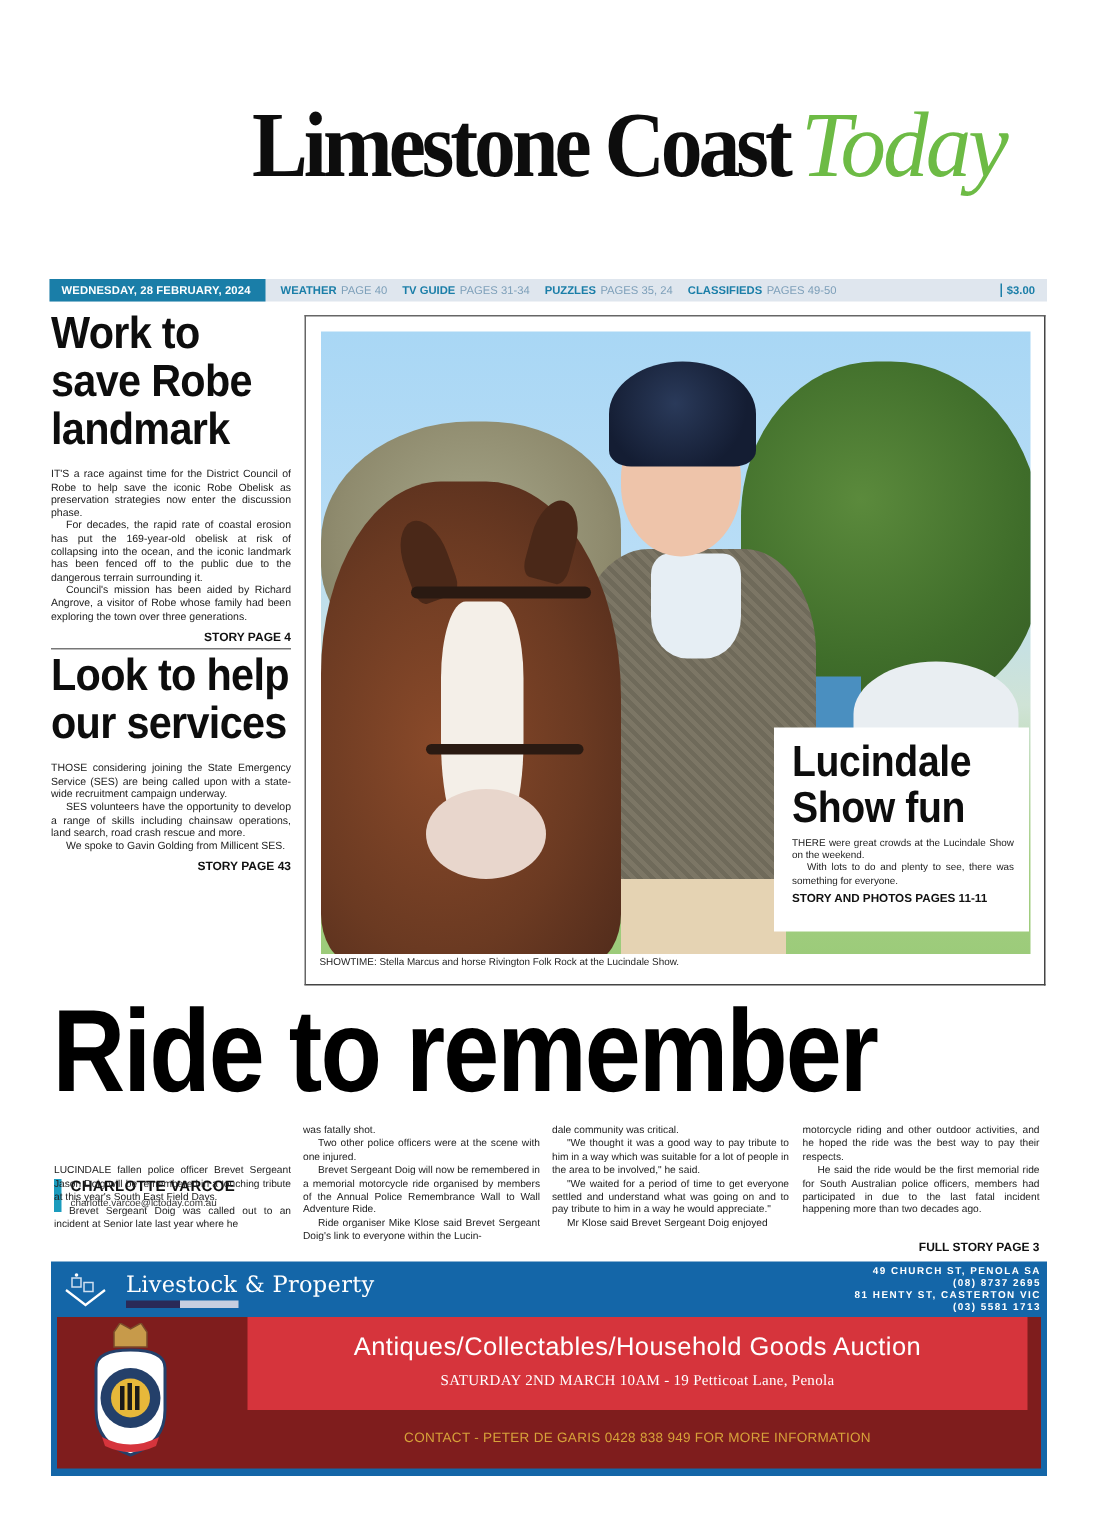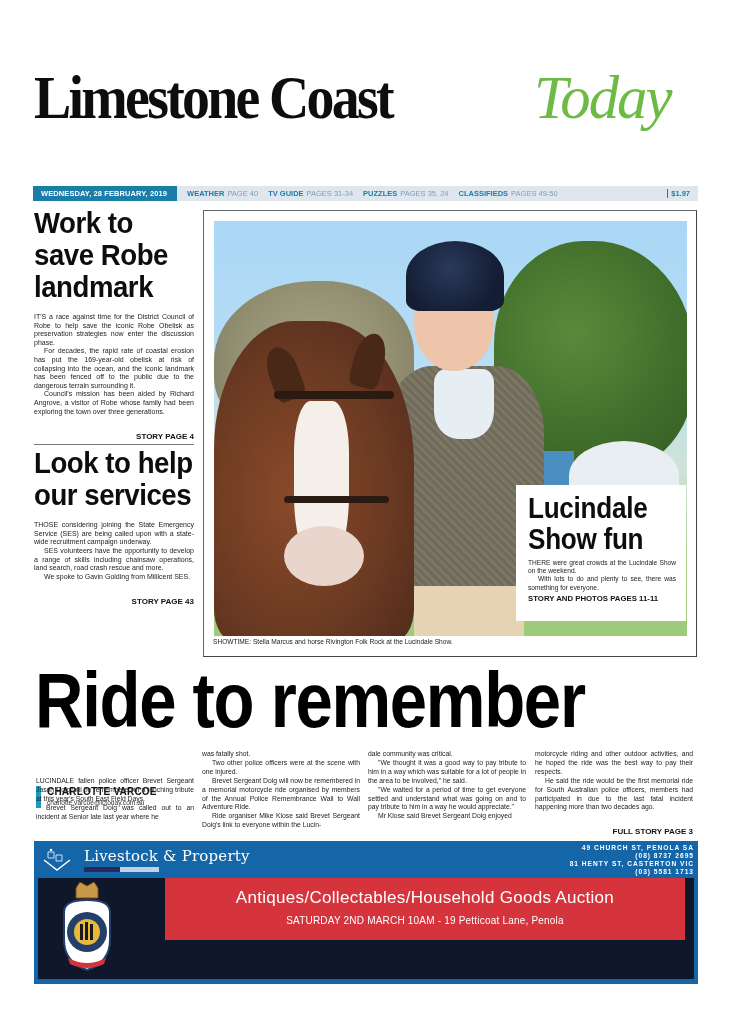--- a/index.html
+++ b/index.html
@@ -1,37 +1,37 @@
 <!DOCTYPE html>
 <html><head>
 <meta charset="utf-8">
 <style>
   * { box-sizing: border-box; margin: 0; padding: 0; }
   html, body { width: 731px; height: 1024px; background: #ffffff; overflow: hidden; }
   body { position: relative; font-family: "Liberation Sans", sans-serif; color: #111; }
 
   
-  .masthead { position: absolute; left: 34px; top: 62px; width: 665px; height: 80px; white-space: nowrap; }
+  .masthead { position: absolute; left: 34px; top: 62px; width: 665px; height: 80px; white-space: nowrap; text-align: center; }
   .mast-black { font-family: "Liberation Serif", serif; font-size: 62px; font-weight: bold; letter-spacing: -3px; color: #0d0d0d; display: inline-block; transform: scaleX(0.9); transform-origin: left center; }
   .mast-green { font-family: "Liberation Serif", serif; font-style: italic; font-size: 62px; color: #6dbb45; letter-spacing: -2px; position: absolute; left: 500px; top: 0; transform: scaleX(0.98); transform-origin: left center; }
 
   
   .strip { position: absolute; left: 33px; top: 186px; width: 665px; height: 15px; background: #dfe6ee; font-size: 7.5px; font-weight: bold; display: flex; align-items: center; }
   .strip .date { background: #1a7ea8; color: #fff; height: 15px; padding: 0 10px 0 8px; display: flex; align-items: center; letter-spacing: 0.1px; }
   .strip .nav { color: #1a7ea8; margin-left: 10px; white-space: nowrap; }
   .strip .nav .pg { color: #7d9fb9; font-weight: normal; margin-left: 3px; }
   .strip .price { position: absolute; right: 8px; color: #1a7ea8; border-left: 1px solid #1a7ea8; padding-left: 3px; }
 
   
   .leftcol { position: absolute; left: 34px; top: 207px; width: 160px; }
   .headline-l { font-family: "Liberation Sans", sans-serif; font-weight: bold; font-size: 30px; line-height: 32px; color: #0d0d0d; letter-spacing: -0.5px; transform: scaleX(0.92); transform-origin: left top; width: 175px; }
   .body-s { font-size: 7px; line-height: 8.6px; text-align: justify; color: #222; }
   .body-s p { text-indent: 0; }
   .body-s p + p { text-indent: 10px; }
-  .story-link { font-weight: bold; font-size: 8px; text-align: right; color: #111; margin-top: 16px; }
+  .story-link { font-weight: bold; font-size: 8px; text-align: right; color: #111; margin-top: 4px; }
   .rule { border-top: 1px solid #777; }
 
   
   .photo-box { position: absolute; left: 203px; top: 210px; width: 494px; height: 447px; border-left: 1.5px solid #666; border-top: 1.5px solid #666; border-right: 1.5px solid #444; border-bottom: 1.5px solid #444; background: #fff; }
   .photo { position: absolute; left: 10px; top: 10px; width: 473px; height: 415px; overflow: hidden; background: linear-gradient(180deg, #a9d7f5 0%, #b8ddf6 35%, #cfe3d6 60%, #a6cf85 85%, #9ccb7a 100%); }
   .tree1 { position: absolute; left: 280px; top: 20px; width: 200px; height: 230px; border-radius: 45% 50% 40% 45%; background: radial-gradient(circle at 40% 40%, #5b8a3c 0%, #3f6d2a 60%, #345a24 100%); }
   .tree2 { position: absolute; left: 0; top: 60px; width: 200px; height: 160px; border-radius: 50% 45% 40% 40%; background: radial-gradient(circle at 50% 50%, #a7a78a 0%, #8f8b6e 70%, #7e7a5f 100%); }
   .tent { position: absolute; left: 355px; top: 220px; width: 110px; height: 70px; border-radius: 50% 50% 0 0; background: #e9eef2; }
   .tent2 { position: absolute; left: 320px; top: 230px; width: 40px; height: 40px; background: #4a8fc0; }
   .horse { position: absolute; left: 0; top: 100px; width: 200px; height: 320px; background: radial-gradient(ellipse at 40% 55%, #8a4a2a 0%, #6b3a22 55%, #4b281a 100%); border-radius: 40% 45% 10% 10%; }
@@ -73,42 +73,42 @@
   .col4 { left: 535px; top: 750px; }
   .col .story-link { font-size: 8px; margin-top: 16px; }
 
   
   .ad { position: absolute; left: 34px; top: 841px; width: 664px; height: 143px; background: #1466a8; padding-left: 35px; }
   .ad .ad-top { position: absolute; left: 0; top: 0; width: 664px; height: 35px; }
   .ad .logo { position: absolute; left: 8px; top: 5px; width: 30px; height: 26px; }
   .ad .brand { position: absolute; left: 50px; top: 6px; font-family: "DejaVu Serif", serif; font-size: 15px; color: #fff; letter-spacing: 0.2px; }
   .ad .subbrand { position: absolute; left: 50px; top: 26px; width: 75px; height: 5px; background: linear-gradient(90deg, #2a2a58 0 48%, #c7cfe0 48% 100%); }
   .ad .addr { position: absolute; right: 4px; top: 3px; text-align: right; font-size: 6.6px; line-height: 8px; color: #fff; font-weight: bold; letter-spacing: 1px; }
-  .ad .ad-inner { position: absolute; left: 4px; top: 37px; width: 656px; height: 101px; background: #0f172a; }
+  .ad .ad-inner { position: absolute; left: 4px; top: 37px; width: 656px; height: 101px; background: #7f1d1d; }
   .ad .rsl { position: absolute; left: 20px; top: 4px; width: 58px; height: 92px; }
   .ad .red { position: absolute; left: 127px; top: 0px; width: 520px; height: 62px; background: #d6343c; color: #fff; text-align: center; }
   .ad .red .t1 { font-size: 17px; margin-top: 10px; letter-spacing: 0.3px; }
-  .ad .red .t2 { font-size: 10px; margin-top: 7px; letter-spacing: 0.2px; }
+  .ad .red .t2 { font-size: 10px; margin-top: 7px; letter-spacing: 0.2px; font-family: Liberation Serif, serif; }
   .ad .contact { position: absolute; left: 127px; top: 75px; width: 520px; text-align: center; font-size: 9px; color: #d7a23a; letter-spacing: 0.2px; }
 </style>
 </head>
 <body>
 
 <div class="masthead">
   <span class="mast-black">Limestone Coast</span>
   <span class="mast-green">Today</span>
 </div>
 
 <div class="strip">
-  <span class="date">WEDNESDAY, 28 FEBRUARY, 2019</span>
+  <span class="date">WEDNESDAY, 28 FEBRUARY, 2024</span>
   <span class="nav"><span>WEATHER</span><span class="pg">PAGE 40</span></span>
   <span class="nav"><span>TV GUIDE</span><span class="pg">PAGES 31-34</span></span>
   <span class="nav"><span>PUZZLES</span><span class="pg">PAGES 35, 24</span></span>
   <span class="nav"><span>CLASSIFIEDS</span><span class="pg">PAGES 49-50</span></span>
-  <span class="price">$1.97</span>
+  <span class="price">$3.00</span>
 </div>
 
 <div class="leftcol">
   <div>
     <h2 class="headline-l">Work to save Robe landmark</h2>
     <div class="body-s" style="margin-top:10px;">
       <p>IT'S a race against time for the District Council of Robe to help save the iconic Robe Obelisk as preservation strategies now enter the discussion phase.</p>
       <p>For decades, the rapid rate of coastal erosion has put the 169-year-old obelisk at risk of collapsing into the ocean, and the iconic landmark has been fenced off to the public due to the dangerous terrain surrounding it.</p>
       <p>Council's mission has been aided by Richard Angrove, a visitor of Robe whose family had been exploring the town over three generations.</p>
     </div>
@@ -211,14 +211,15 @@
       <circle cx="29" cy="50" r="13" fill="#e7b83a"></circle>
       <rect x="22" y="42" width="3" height="16" fill="#1a1a1a"></rect>
       <rect x="27" y="40" width="3" height="18" fill="#1a1a1a"></rect>
       <rect x="32" y="42" width="3" height="16" fill="#1a1a1a"></rect>
       <path d="M10 76 Q29 86 48 76 L46 82 Q29 90 12 82 Z" fill="#d6343c"></path>
     </svg>
     <div class="red">
       <div class="t1">Antiques/Collectables/Household Goods Auction</div>
       <div class="t2">SATURDAY 2ND MARCH 10AM - 19 Petticoat Lane, Penola</div>
     </div>
+    <div class="contact">CONTACT - PETER DE GARIS 0428 838 949 FOR MORE INFORMATION</div>
   </div>
 </div>
 
 </body></html>

